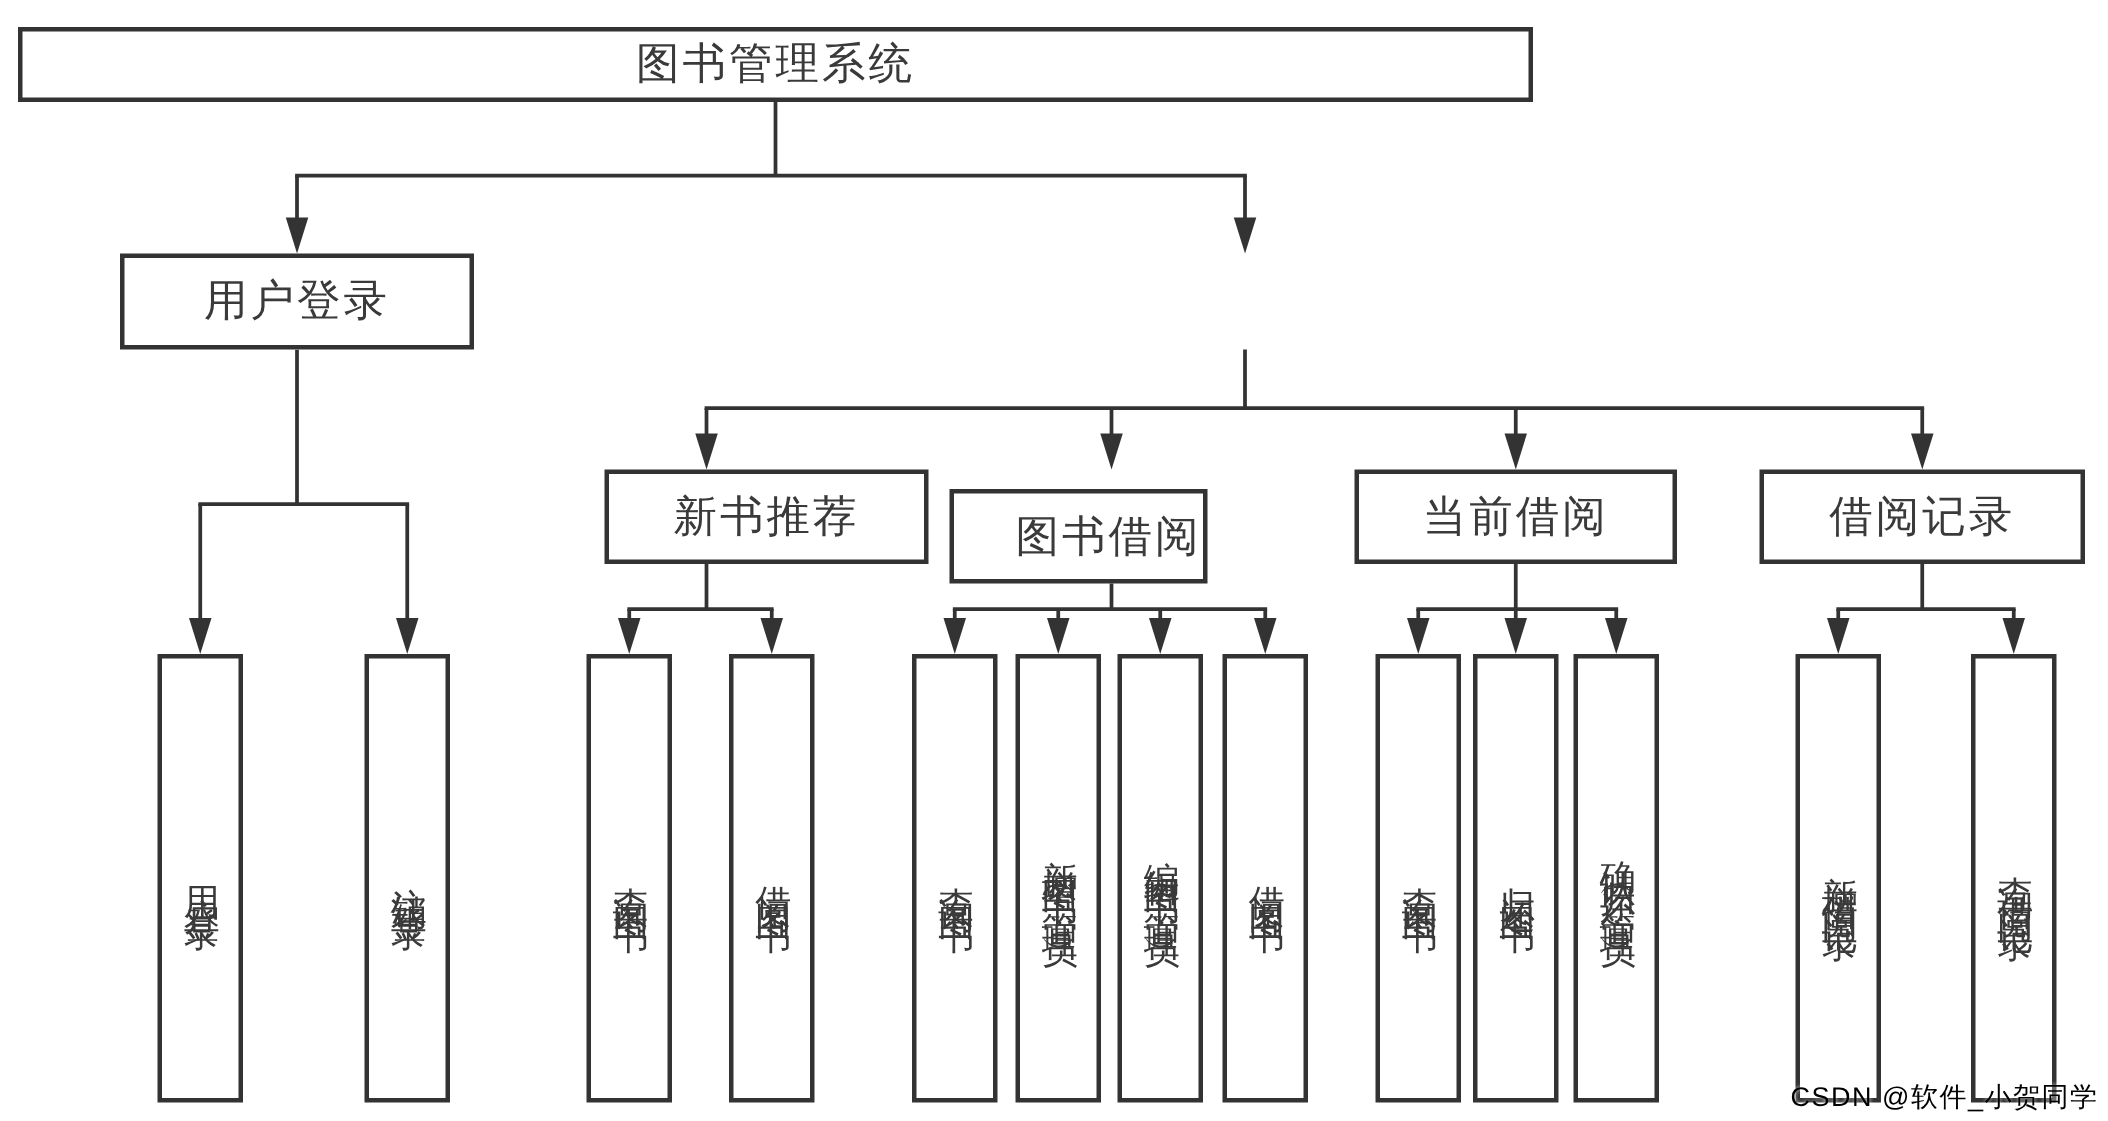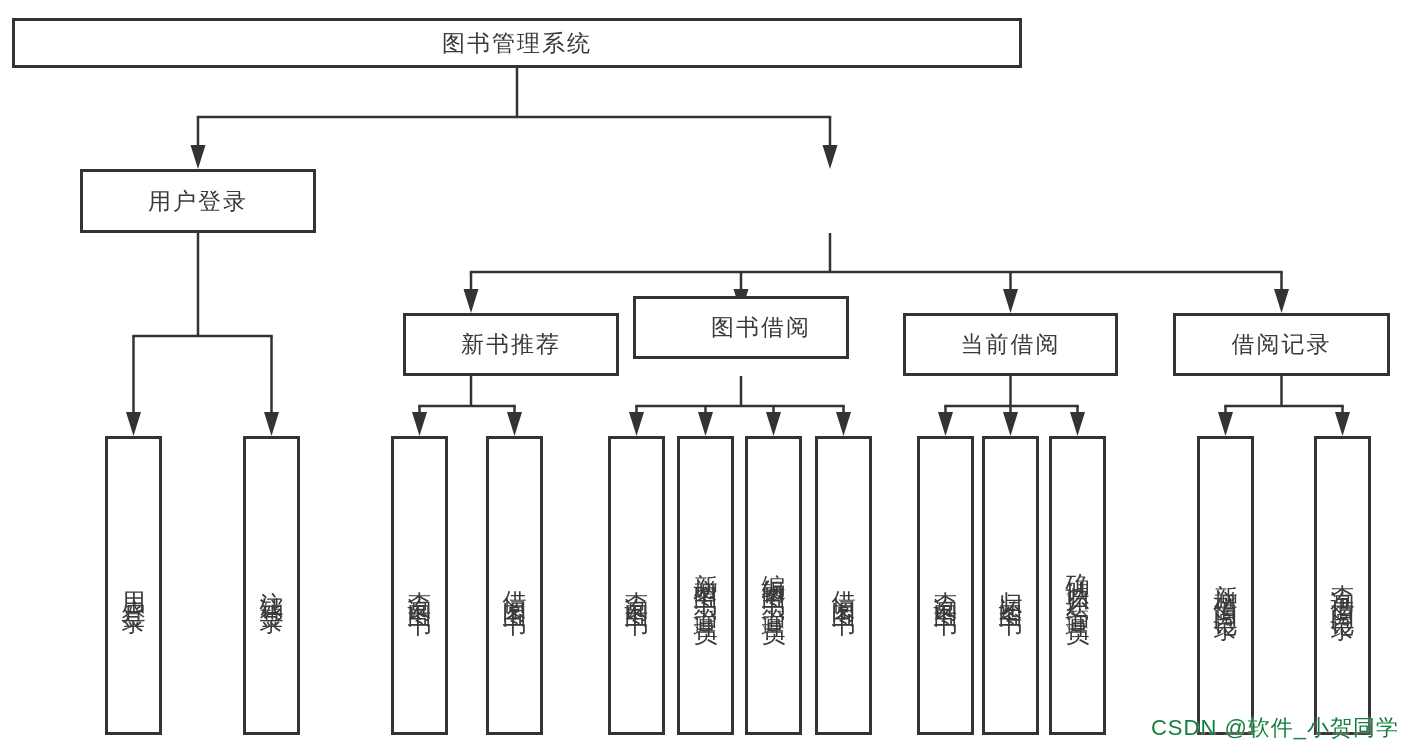--- a/index.html
+++ b/index.html
@@ -27,38 +27,38 @@
     position: absolute;
     box-sizing: border-box;
     border: 3px solid #333333;
     background: #ffffff;
     display: flex;
     align-items: center;
     justify-content: center;
     color: #3a3a3a;
   }
   .node .label {
-    font-size: 23px;
+    font-size: 29px;
     letter-spacing: 2px;
     color: #3a3a3a;
     white-space: nowrap;
   }
   .node.vertical .label {
     writing-mode: vertical-rl;
     text-orientation: mixed;
     font-size: 24px;
     letter-spacing: 7px;
     line-height: 1;
   }
   #watermark {
     position: absolute;
     right: 6px;
     bottom: 4px;
-    font-size: 22px;
-    color: #15803d;
+    font-size: 18px;
+    color: #000000;
     letter-spacing: 1px;
     text-shadow: 0 0 3px rgba(255,255,255,0.9);
     z-index: 5;
     white-space: nowrap;
   }
 </style>
 </head>
 <body>
 
 <div id="diagram">
@@ -119,21 +119,21 @@
   <div id="watermark">CSDN @软件_小贺同学</div>
 <div class="node" style="left: 12px; top: 18px; width: 1010px; height: 50px; border-color: rgb(51, 51, 51);">
       <span class="label">图书管理系统</span>
     </div>
     <div class="node" style="left: 80px; top: 169px; width: 236px; height: 64px; border-color: rgb(51, 51, 51);">
       <span class="label">用户登录</span>
     </div>
     <div class="node" style="left: 363px; top: 313px; width: 216px; height: 63px; border-color: rgb(51, 51, 51); margin-left: 40px;">
       <span class="label">新书推荐</span>
     </div>
-    <div class="node" style="left: 633px; top: 296px; width: 216px; height: 63px; border-color: rgb(51, 51, 51); padding-left: 40px;">
+    <div class="node" style="left: 633px; top: 326px; width: 172px; height: 63px; border-color: rgb(51, 51, 51); padding-left: 40px;">
       <span class="label">图书借阅</span>
     </div>
     <div class="node" style="left: 903px; top: 313px; width: 215px; height: 63px; border-color: rgb(51, 51, 51);">
       <span class="label">当前借阅</span>
     </div>
     <div class="node" style="left: 1173px; top: 313px; width: 217px; height: 63px; border-color: rgb(51, 51, 51);">
       <span class="label">借阅记录</span>
     </div>
     <div class="node vertical" style="left: 105px; top: 436px; width: 57px; height: 299px; border-color: rgb(51, 51, 51);">
       <span class="label">用户登录</span>

